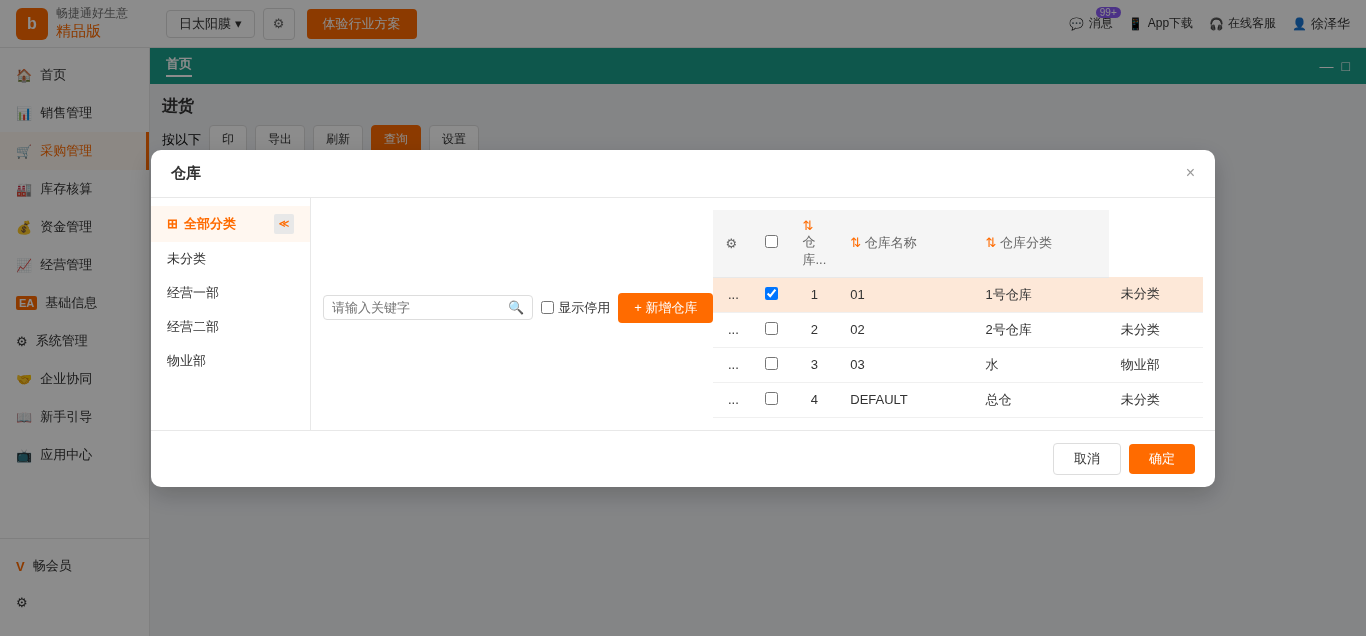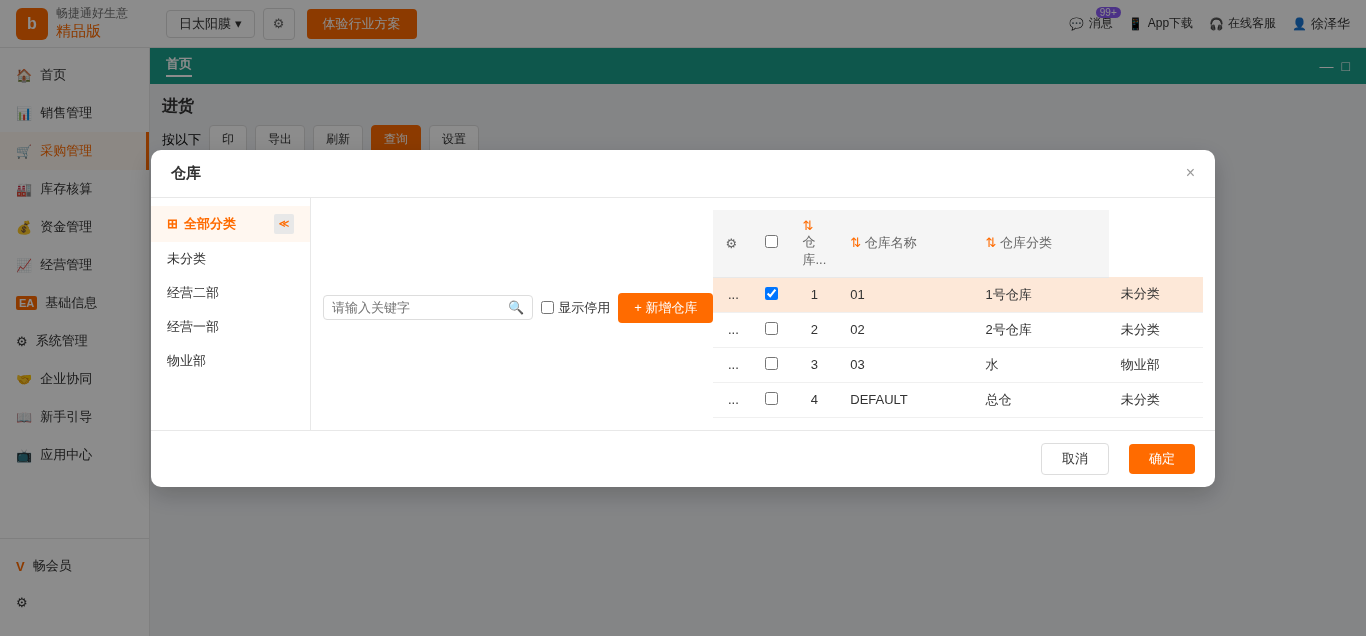--- a/index.html
+++ b/index.html
@@ -223,21 +223,21 @@
     }
     .page-input {
       width: 40px; border: 1px solid #ddd; border-radius: 4px;
       padding: 2px 4px; text-align: center; font-size: 13px;
     }
 
     
     .modal-footer {
       padding: 12px 20px;
       border-top: 1px solid #e8e8e8;
-      display: flex; align-items: center; justify-content: flex-end; gap: 20px;
+      display: flex; align-items: center; justify-content: flex-end; gap: 8px;
     }
     .cancel-btn {
       padding: 6px 20px; border: 1px solid #ddd; border-radius: 4px;
       background: #fff; cursor: pointer; font-size: 13px; color: #333;
     }
     .confirm-btn {
       padding: 6px 20px; border: none; border-radius: 4px;
       background: #ff6b00; color: #fff; cursor: pointer; font-size: 13px; text-align: center;
     }
 
@@ -391,24 +391,24 @@
       <div class="modal-sidebar">
         <div class="all-cat-item">
           <span style="color:#ff6b00;">⊞</span>
           <span>全部分类</span>
           <div class="collapse-btn">≪</div>
         </div>
         <div class="modal-sidebar-item">
           <span>未分类</span>
         </div>
         <div class="modal-sidebar-item">
+          <span>经营一部</span>
+        </div>
+        <div class="modal-sidebar-item">
           <span>经营二部</span>
-        </div>
-        <div class="modal-sidebar-item">
-          <span>经营一部</span>
         </div>
         <div class="modal-sidebar-item">
           <span>物业部</span>
         </div>
       </div>
 
       <div class="modal-main">
 
         <div class="modal-toolbar">
           <div class="search-box">

